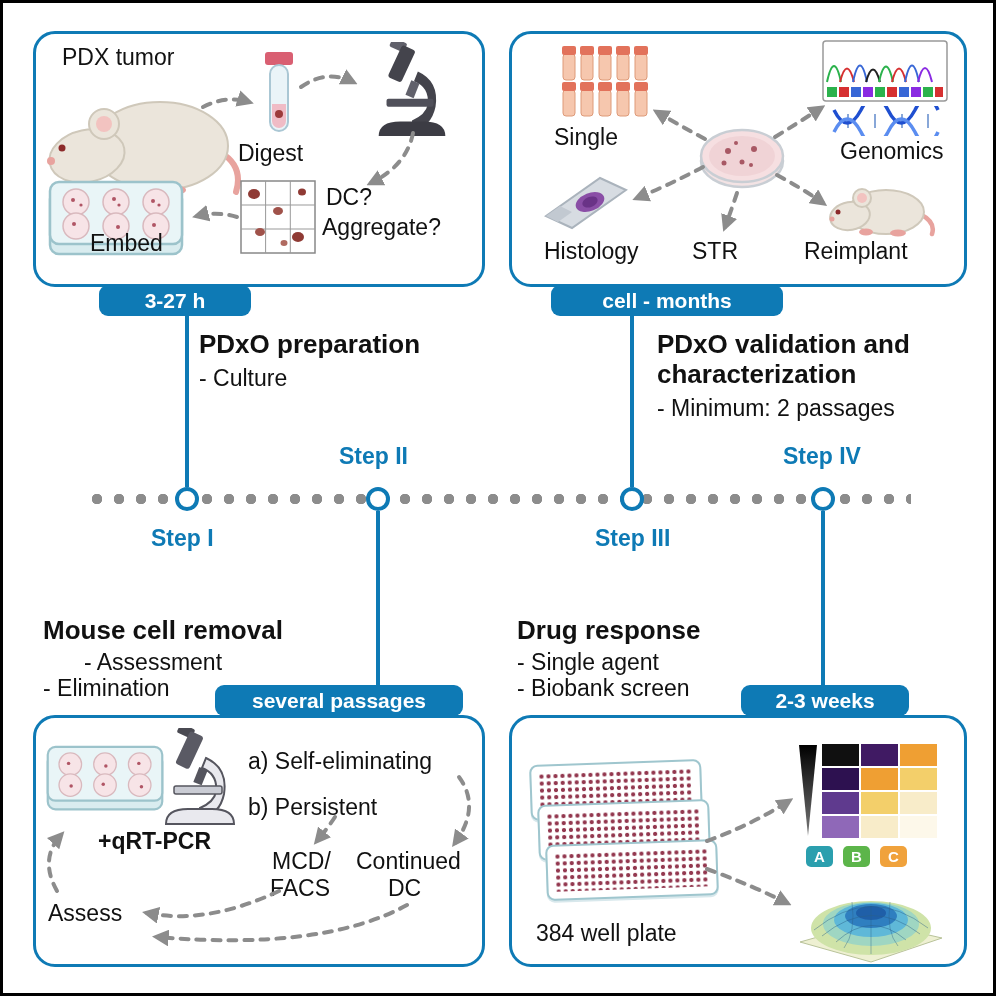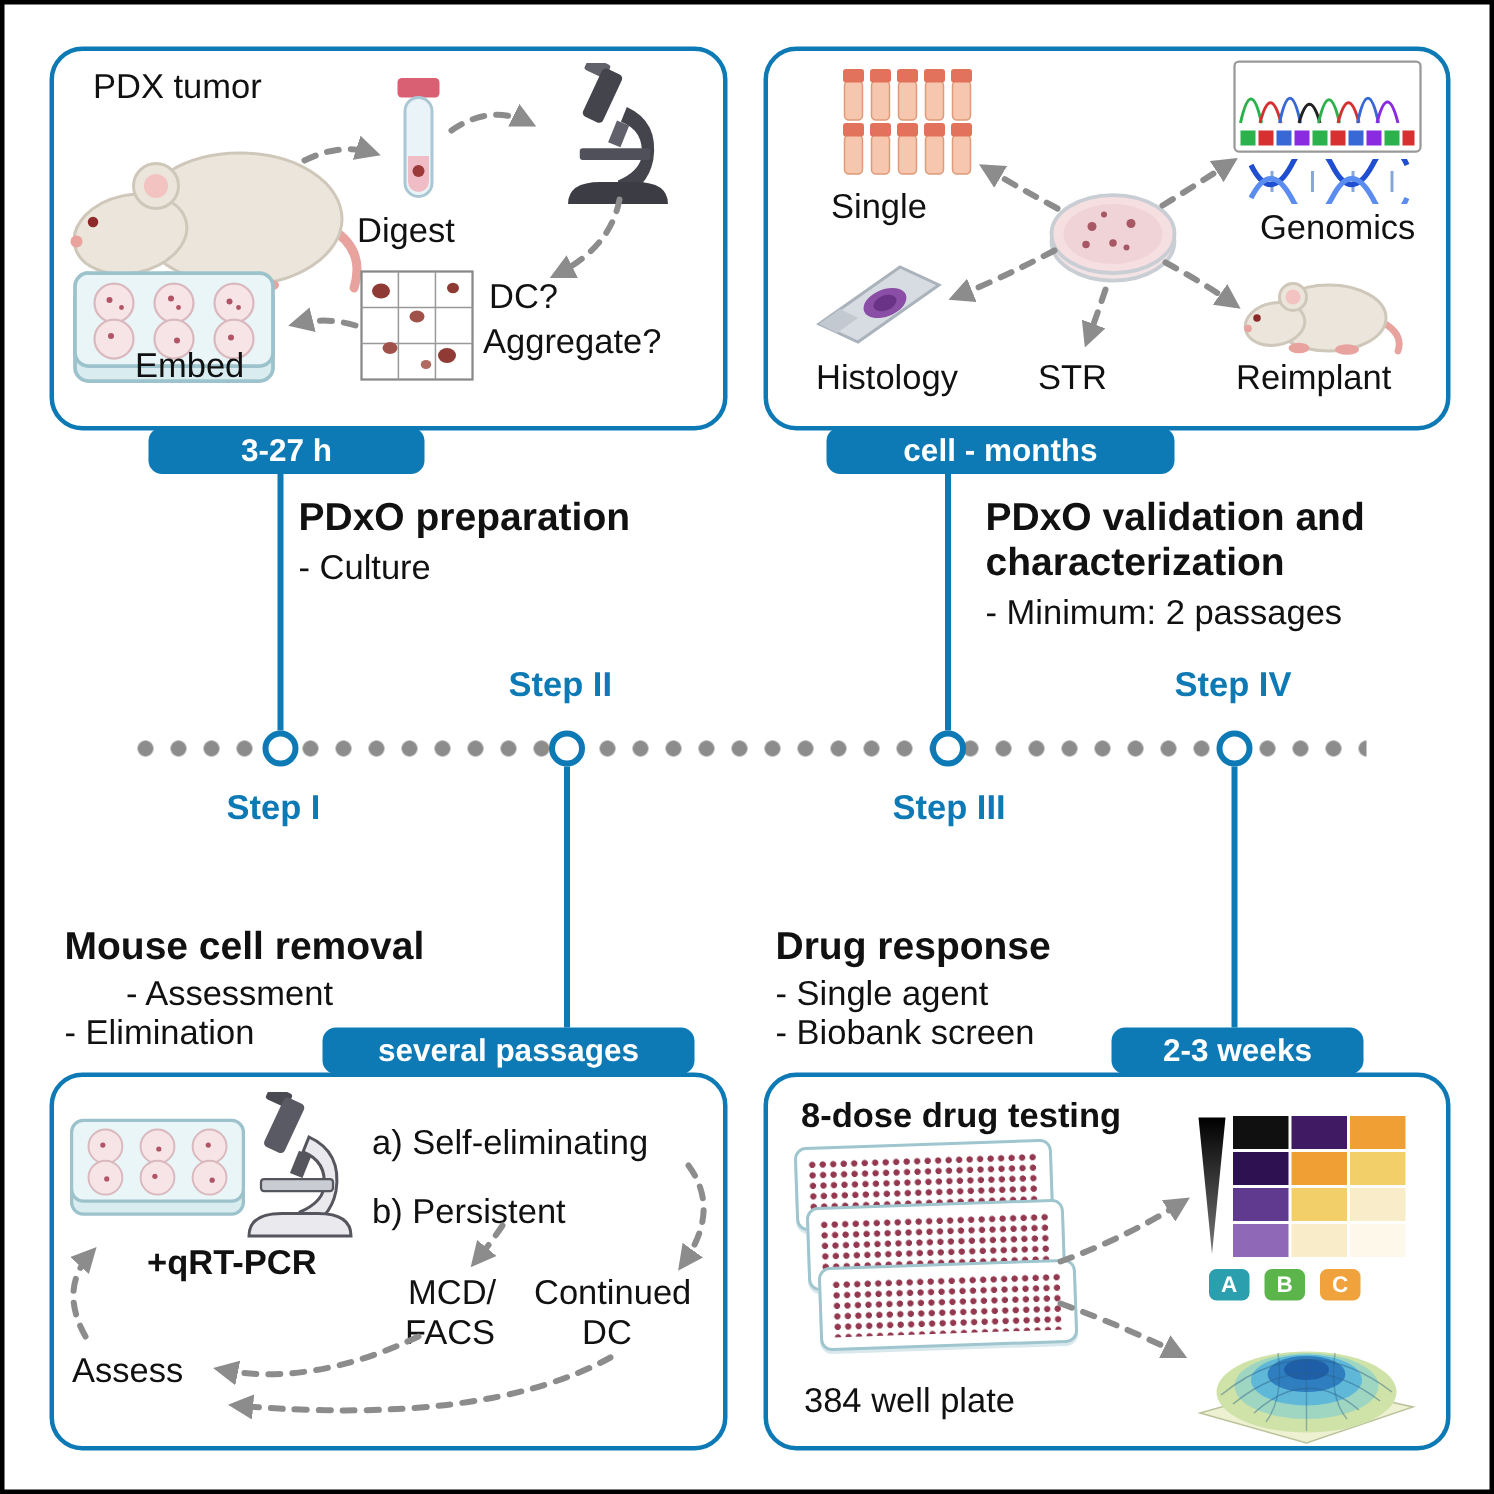--- a/index.html
+++ b/index.html
@@ -196,24 +196,24 @@
       <path d="M94 34 Q 110 42 106 54" stroke="#e8a39e" stroke-width="4.5" fill="none" stroke-linecap="round"></path>
       <ellipse cx="60" cy="32" rx="38" ry="22" fill="#ebe5db" stroke="#cfc8ba" stroke-width="2"></ellipse>
       <ellipse cx="24" cy="36" rx="20" ry="14" fill="#ebe5db" stroke="#cfc8ba" stroke-width="2" transform="rotate(-10 24 36)"></ellipse>
       <circle cx="36" cy="18" r="9" fill="#ebe5db" stroke="#cfc8ba" stroke-width="2"></circle>
       <circle cx="36" cy="18" r="5" fill="#f2c3c0"></circle>
       <circle cx="12" cy="32" r="2.5" fill="#8c2a2a"></circle>
       <circle cx="6" cy="39" r="2.5" fill="#e8a39e"></circle>
       <ellipse cx="40" cy="52" rx="7" ry="3.5" fill="#e8a39e"></ellipse>
       <ellipse cx="72" cy="53" rx="8" ry="3.5" fill="#e8a39e"></ellipse>
     </svg>
-    <div class="lbl" style="left:312px; top:204px;">Reimplant</div>
+    <div class="lbl" style="left:292px; top:204px;">Reimplant</div>
   </div>
 
-  <div class="badge" style="left:96px; top:282px; width:184px;">3-27 h</div>
+  <div class="badge" style="left:96px; top:282px; width:152px;">3-27 h</div>
   <div class="title" style="left:196px; top:326px;">PDxO preparation</div>
   <div class="bullet" style="left:196px; top:362px;">- Culture</div>
 
   <div class="badge" style="left:548px; top:282px; width:232px;">cell - months</div>
   <div class="title" style="left:654px; top:326px;">PDxO validation and</div>
   <div class="title" style="left:654px; top:356px;">characterization</div>
   <div class="bullet" style="left:654px; top:392px;">- Minimum: 2 passages</div>
 
   <div class="dots"></div>
   <div class="vline" style="left:182px; top:313px; height:171px;"></div>
@@ -270,21 +270,20 @@
     <div class="lbl" style="left:352px; top:157px;">DC</div>
     <div class="lbl" style="left:12px; top:182px;">Assess</div>
   </div>
 
   <div class="title" style="left:514px; top:612px;">Drug response</div>
   <div class="bullet" style="left:514px; top:646px;">- Single agent</div>
   <div class="bullet" style="left:514px; top:672px;">- Biobank screen</div>
   <div class="badge" style="left:738px; top:682px; width:168px;">2-3 weeks</div>
 
   <div class="panel" style="left:506px; top:712px; width:458px; height:252px;">
-    <div class="lbl b" style="left:22px; top:12px;">8-dose drug testing</div>
 
     <div class="plate384" style="left:18px; top:44px;">
         <div class="wells"></div>
       </div>
     <div class="plate384" style="left:26px; top:84px;">
         <div class="wells"></div>
       </div>
     <div class="plate384" style="left:34px; top:124px;">
         <div class="wells"></div>
       </div>

